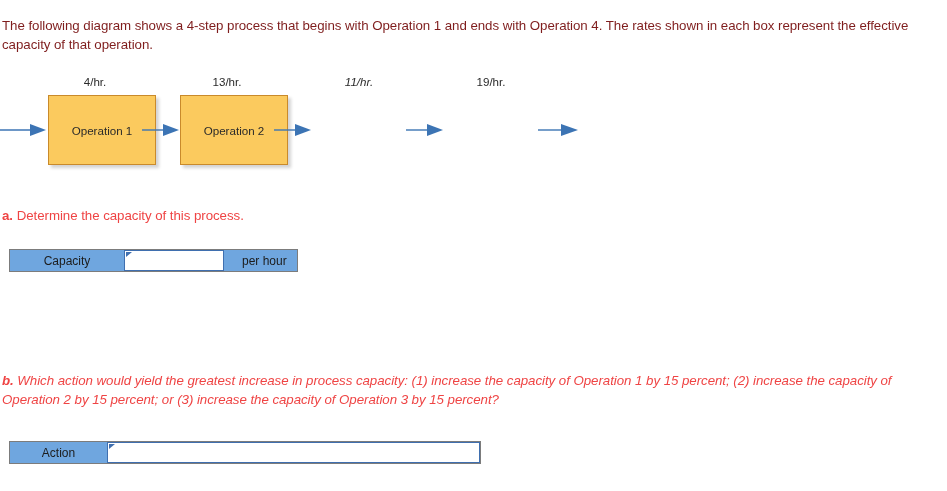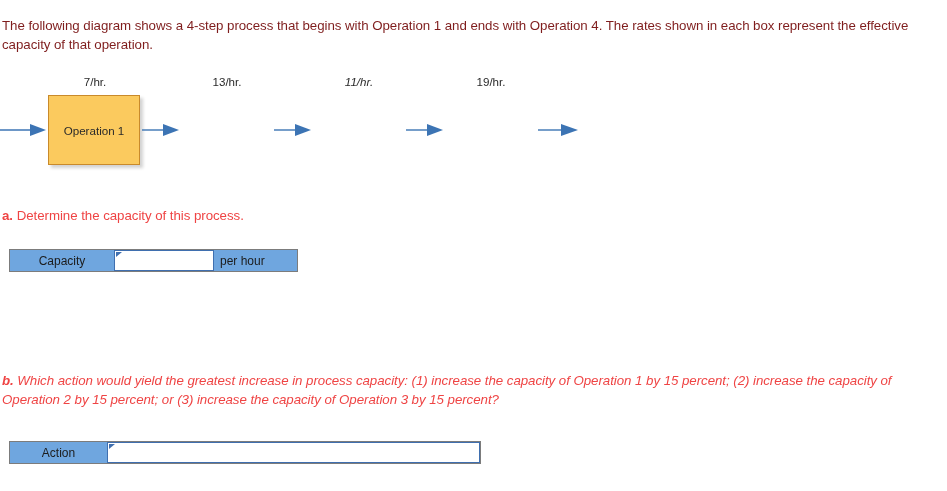--- a/index.html
+++ b/index.html
@@ -32,21 +32,21 @@
   .diagram {
     position: absolute;
     left: 0px;
     top: 75px;
     width: 600px;
     height: 100px;
   }
   .op-box {
     position: absolute;
     top: 20px;
-    width: 92px;
+    width: 108px;
     height: 70px;
     background: #FBCA5E;
     border: 1.3px solid #C98A2B;
     box-sizing: border-box;
     box-shadow: 3px 3px 3px rgba(120,120,120,0.33);
     display: flex;
     align-items: center;
     justify-content: center;
   }
   .op-box-label {
@@ -96,21 +96,21 @@
 
   .answer-label {
     display: flex;
     align-items: center;
     justify-content: center;
     font-size: 12px;
     color: #1c1c1c;
     box-sizing: border-box;
     flex: none;
   }
-  .row-capacity .answer-label { width: 104px; }
+  .row-capacity .answer-label { width: 114px; }
   .row-action   .answer-label { width: 97px; }
 
   .answer-input {
     position: relative;
     background: #ffffff;
     border: 1.2px solid #3F6FAF;
     box-sizing: border-box;
     flex: none;
     height: 100%;
     cursor: text;
@@ -127,54 +127,57 @@
     height: 0;
     border-left: 6px solid #3F6FAF;
     border-bottom: 5px solid transparent;
     border-top: 0 solid transparent;
     pointer-events: none;
   }
 
   .answer-suffix {
     display: flex;
     align-items: center;
-    padding-left: 6px;
+    padding-left: 18px;
     font-size: 12px;
     color: #1c1c1c;
     flex: 1 1 auto;
     white-space: nowrap;
   }
 </style>
 </head>
 <body>
 
 <div class="intro">The following diagram shows a 4-step process that begins with Operation 1 and ends with Operation 4. The rates shown in each box represent the effective capacity of that operation.</div>
 
 <div class="diagram">
 
   <div class="arrow" style="left:0px; width:48px;">
     <svg width="48" height="18" viewBox="0 0 48 18">
       <line x1="0" y1="9" x2="33" y2="9" stroke="#3C74B4" stroke-width="1.4"></line>
       <polygon points="30,3 46,9 30,15" fill="#3C74B4"></polygon>
     </svg>
   </div>
 
-  <div class="rate-label" style="left:48px;">7/hr.</div>
+  <div class="rate-label" style="left:48px;">4/hr.</div>
   <div class="op-box" style="left:48px;">
     <span class="op-box-label">Operation 1</span>
   </div>
 
   <div class="arrow" style="left:142px; width:38px;">
     <svg width="38" height="18" viewBox="0 0 38 18">
       <line x1="0" y1="9" x2="24" y2="9" stroke="#3C74B4" stroke-width="1.4"></line>
       <polygon points="21,3 37,9 21,15" fill="#3C74B4"></polygon>
     </svg>
   </div>
 
   <div class="rate-label" style="left:180px;">13/hr.</div>
+  <div class="op-box" style="left:180px;">
+    <span class="op-box-label">Operation 2</span>
+  </div>
 
   <div class="arrow" style="left:274px; width:38px;">
     <svg width="38" height="18" viewBox="0 0 38 18">
       <line x1="0" y1="9" x2="24" y2="9" stroke="#3C74B4" stroke-width="1.4"></line>
       <polygon points="21,3 37,9 21,15" fill="#3C74B4"></polygon>
     </svg>
   </div>
 
   <div class="rate-label" style="left:312px;font-style:italic;">11/hr.</div>
 

